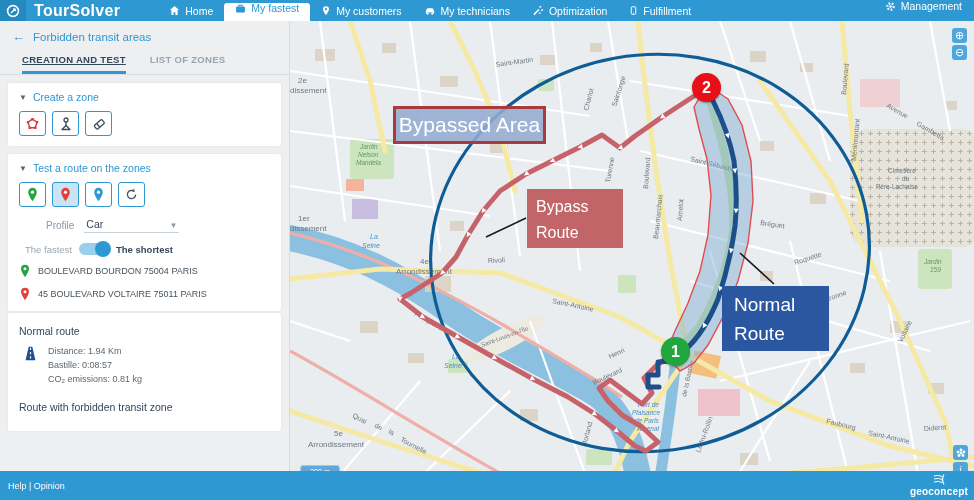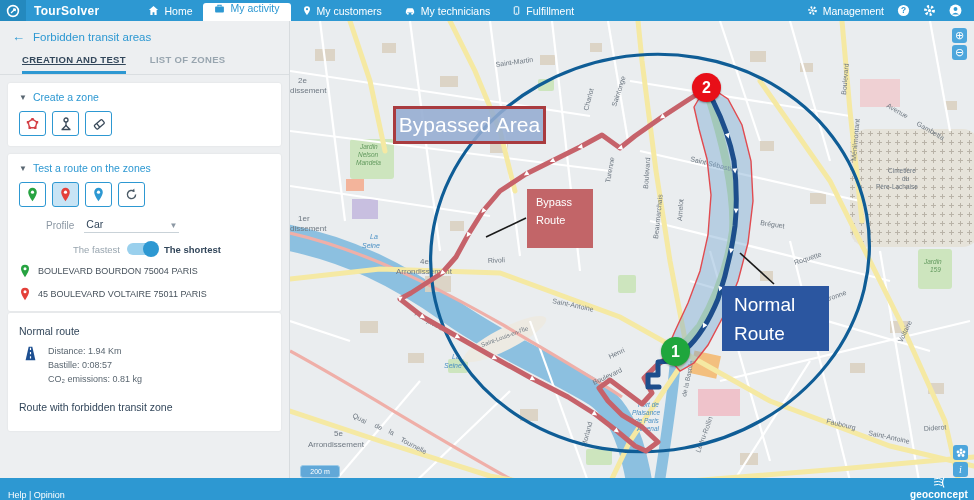--- a/index.html
+++ b/index.html
@@ -2,30 +2,30 @@
 <html><head>
 <meta charset="utf-8">
 <style>
   html,body{margin:0;padding:0;background:#cfd4d8;}
   *{box-sizing:border-box;font-family:"Liberation Sans",sans-serif;}
   #app{position:relative;width:974px;height:500px;overflow:hidden;background:#EEF0F1;}
 
   
   .topbar{position:absolute;top:0;left:0;width:974px;height:21px;background:#2D98D2;display:flex;align-items:stretch;color:#fff;}
   .logo-box{width:26px;height:21px;background:#2489BE;display:flex;align-items:center;justify-content:center;flex:none;}
-  .brand{font-size:12px;font-weight:bold;letter-spacing:.3px;display:flex;align-items:center;padding:0 10px 0 8px;}
+  .brand{font-size:16px;font-weight:bold;letter-spacing:.3px;display:flex;align-items:center;padding:0 10px 0 8px;}
   .nav{display:flex;align-items:stretch;margin-left:28px;}
   .nav-item{display:flex;align-items:center;gap:5px;padding:8px 11px;font-size:10.5px;cursor:pointer;}
   .nav-item svg{flex:none;}
   .nav-item.active{background:#fff;color:#2D98D2;border-radius:3px 3px 0 0;margin-top:3px;padding-top:0;}
-  .top-right{margin-left:auto;display:flex;align-items:center;gap:13px;padding-right:12px;}
+  .top-right{margin-left:auto;display:flex;align-items:flex-end;gap:13px;padding-right:12px;flex-direction:column;}
   .mgmt{display:flex;align-items:center;gap:5px;font-size:10.5px;}
 
   
-  .bottombar{position:absolute;left:0;bottom:0;width:974px;height:22px;background:#2D98D2;color:#fff;display:flex;align-items:flex-end;font-size:9px;}
+  .bottombar{position:absolute;left:0;bottom:0;width:974px;height:29px;background:#2D98D2;color:#fff;display:flex;align-items:center;font-size:9px;}
   .help{padding-left:8px;}
   .gc-logo{margin-left:auto;display:flex;align-items:center;gap:1px;padding-right:6px;font-size:10px;font-weight:bold;letter-spacing:.2px;flex-direction:column;}
 
   
   .sidebar{position:absolute;left:0;top:21px;width:290px;height:466px;background:#EDEFF1;border-right:1px solid #D7DBDE;overflow:hidden;}
   .side-title{display:flex;align-items:center;gap:8px;color:#2D98D2;font-size:11.5px;padding:9px 0 7px 12px;}
   .back-arrow{font-size:13px;line-height:1;cursor:pointer;}
   .tabs{display:flex;gap:24px;padding:4px 0 0 22px;border-bottom:1px solid #DADEE1;}
   .tab{font-size:9.5px;letter-spacing:.3px;padding-bottom:6px;cursor:pointer;color:#98A5AF;font-weight:bold;}
   .tab.active{color:#33475B;border-bottom:3px solid #2D98D2;text-decoration:underline;}
@@ -33,40 +33,40 @@
   .sec-head{display:flex;align-items:center;gap:6px;font-size:10.5px;color:#2D98D2;}
   .caret{color:#5A6772;font-size:8px;}
   .toolrow{display:flex;gap:6px;margin-top:8px;}
   .toolbtn{width:27px;height:25px;border:1px solid #2D98D2;border-radius:3px;background:#fff;display:flex;align-items:center;justify-content:center;cursor:pointer;padding:0;}
   .toolbtn.selected{background:#C8E4F5;}
   .profile-row{display:flex;align-items:flex-end;margin:11px 0 0 27px;font-size:10px;}
   .profile-label{color:#8C98A4;margin-right:10px;padding-bottom:2px;}
   .profile-select{display:flex;align-items:flex-end;justify-content:space-between;width:95px;border-bottom:1px solid #C9D2D8;color:#33475B;font-size:10.5px;padding:0 2px 2px 2px;cursor:pointer;}
   .profile-select .chev{color:#8C98A4;font-size:8px;}
   .toggle-row{display:flex;align-items:center;gap:7px;margin:10px 0 0 6px;font-size:9.5px;}
-  .tog-left{color:#98A5AF;margin-left:48px;}
+  .tog-left{color:#98A5AF;}
   .tog-right{color:#33475B;font-weight:bold;}
   .switch{position:relative;width:30px;height:12px;background:#9AD0ED;border-radius:6px;cursor:pointer;flex:none;}
   .switch .knob{position:absolute;right:-2px;top:-2px;width:16px;height:16px;border-radius:50%;background:#2D98D2;}
   .addr{display:flex;align-items:center;gap:7px;margin-top:9px;font-size:9px;color:#47525C;}
   .addr svg{flex:none;}
   .route-block{margin-top:2px;}
   .route-title{font-size:10.5px;color:#33475B;margin:4px 0 8px 0;}
   .route-detail{display:flex;gap:9px;margin-left:3px;margin-bottom:14px;}
   .route-lines{font-size:9px;color:#5A6670;line-height:1.55;}
 
   
   .map{position:absolute;left:290px;top:21px;width:684px;height:466px;background:#EAEDEF;overflow:hidden;cursor:grab;}
   .map svg.base{position:absolute;left:0;top:0;}
   .ml{fill:#6E7882;}
   .ml.water{fill:#4A90C4;font-style:italic;}
   .ml.park{fill:#639A5F;font-style:italic;}
   .ann{position:absolute;color:#fff;}
   .ann-bypassed{left:103px;top:85px;width:153px;height:38px;background:rgba(148,172,209,.88);border:3px solid #A93B3F;font-size:21px;display:flex;align-items:center;justify-content:center;white-space:nowrap;}
-  .ann-bypass-route{left:237px;top:168px;width:66px;height:59px;background:#C26568;font-size:11px;line-height:1.6;padding:5px 0 0 9px;}
+  .ann-bypass-route{left:237px;top:168px;width:96px;height:59px;background:#C26568;font-size:16px;line-height:1.6;padding:5px 0 0 9px;}
   .ann-normal-route{left:432px;top:265px;width:107px;height:65px;background:#2B56A0;font-size:19px;line-height:1.55;padding:4px 0 0 12px;}
   .marker{position:absolute;width:29px;height:29px;border-radius:50%;color:#fff;font-size:16px;font-weight:bold;display:flex;align-items:center;justify-content:center;box-shadow:0 1px 2px rgba(0,0,0,.35);}
   .marker.start{left:371px;top:316px;background:#1FA63D;}
   .marker.end{left:402px;top:52px;background:#E80F18;}
   .zoom-ctl{position:absolute;right:7px;top:7px;display:flex;flex-direction:column;gap:2px;}
   .sq-btn{width:15px;height:15px;background:#4DA6DC;border-radius:3px;color:#fff;display:flex;align-items:center;justify-content:center;font-size:11px;line-height:1;cursor:pointer;}
   .corner-ctl{position:absolute;right:6px;bottom:10px;display:flex;flex-direction:column;gap:2px;}
   .scale-box{position:absolute;left:10px;bottom:9px;width:40px;height:13px;background:#61A8D8;border:1px solid #9CCBE8;border-radius:3px;color:#fff;font-size:7px;display:flex;align-items:center;justify-content:center;cursor:default;}
   .corner-ctl .sq-btn i{font-family:"Liberation Serif",serif;font-style:italic;font-size:10px;}
 </style>
@@ -88,36 +88,43 @@
         <svg width="11" height="11" viewBox="0 0 12 12">
             <path d="M6 1 L11 5.5 H9.4 V11 H7 V8 H5 V11 H2.6 V5.5 H1 Z" fill="currentColor"></path>
           </svg>
         <span>Home</span>
       </div>
       <div class="nav-item active">
         <svg width="11" height="11" viewBox="0 0 12 12">
             <rect x="1.2" y="3.8" width="9.6" height="6.6" rx="1" fill="currentColor"></rect>
             <path d="M4.2 3.8 V2.4 h3.6 v1.4" fill="none" stroke="currentColor" stroke-width="1.2"></path>
           </svg>
-        <span>My activity</span>
+        <span>My fastest</span>
       </div>
       <div class="nav-item">
         <svg width="10" height="11" viewBox="0 0 12 12">
             <path d="M6 .8 a3.6 3.6 0 0 1 3.6 3.6 C9.6 7 6 11.4 6 11.4 C6 11.4 2.4 7 2.4 4.4 A3.6 3.6 0 0 1 6 .8 Z" fill="currentColor"></path>
             <circle cx="6" cy="4.4" r="1.3" fill="#2D98D2"></circle>
           </svg>
         <span>My customers</span>
       </div>
       <div class="nav-item">
         <svg width="12" height="11" viewBox="0 0 12 12">
             <path d="M1.5 6.5 L2.6 4.1 Q2.8 3.5 3.6 3.5 h4.8 q.8 0 1 .6 L10.5 6.5 v2.8 H9 v-1 H3 v1 H1.5 Z" fill="currentColor"></path>
             <circle cx="3.6" cy="9.6" r="1.1" fill="currentColor"></circle>
             <circle cx="8.4" cy="9.6" r="1.1" fill="currentColor"></circle>
           </svg>
         <span>My technicians</span>
+      </div>
+      <div class="nav-item">
+        <svg width="12" height="11" viewBox="0 0 12 12">
+            <path d="M1.5 10.5 L7 5" stroke="currentColor" stroke-width="1.6"></path>
+            <path d="M8.5 1 v2 M7.5 2 h2 M10.5 4.5 v2 M9.5 5.5 h2 M8 8 v1.6 M7.2 8.8 h1.6" stroke="currentColor" stroke-width="1"></path>
+          </svg>
+        <span>Optimization</span>
       </div>
       <div class="nav-item">
         <svg width="9" height="11" viewBox="0 0 12 12">
             <rect x="3" y="1" width="6" height="10" rx="1.2" fill="none" stroke="currentColor" stroke-width="1.3"></rect>
             <circle cx="6" cy="9.2" r=".7" fill="currentColor"></circle>
           </svg>
         <span>Fulfillment</span>
       </div>
     </div>
     <div class="top-right">

